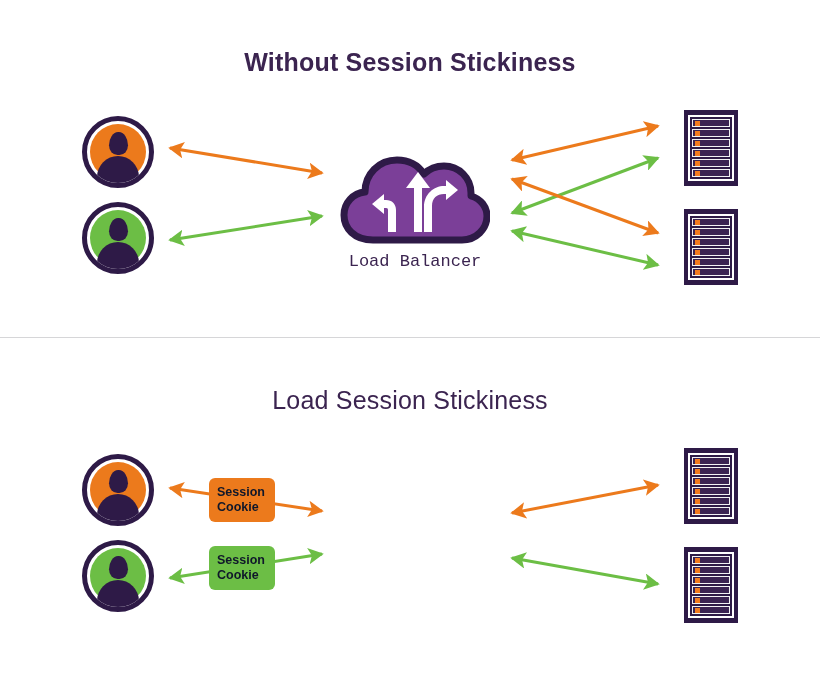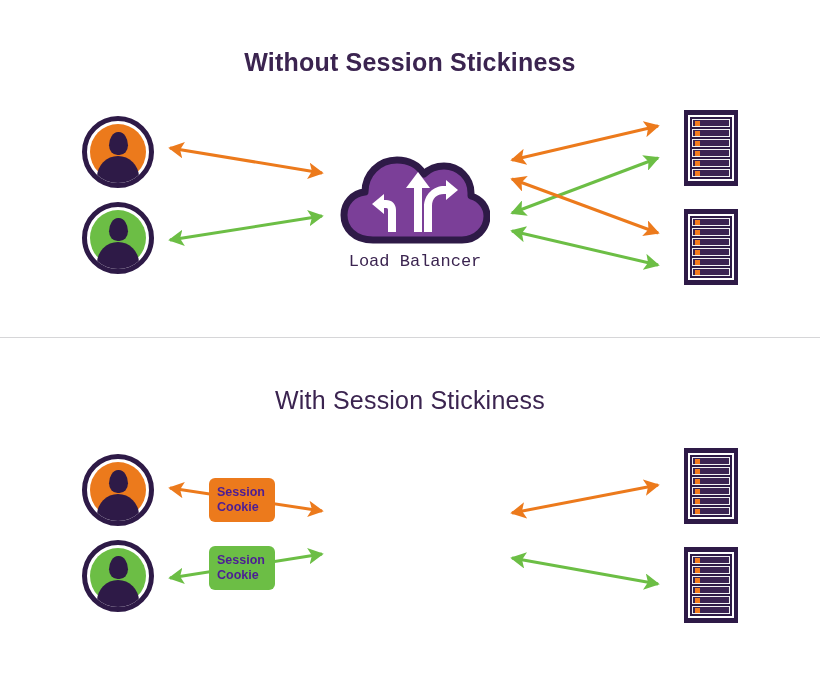--- a/index.html
+++ b/index.html
@@ -142,21 +142,21 @@
     height: 5px;
     background: #f47b20;
   }
 
   
   .cookie {
     position: absolute;
     width: 66px;
     height: 44px;
     border-radius: 6px;
-    color: #4c1d95;
+    color: #0f172a;
     font-size: 12.5px;
     font-weight: bold;
     line-height: 15px;
     display: flex;
     flex-direction: column;
     align-items: flex-start;
     justify-content: center;
     padding-left: 8px;
     box-sizing: border-box;
     z-index: 5;
@@ -277,21 +277,21 @@
     <line x1="512" y1="179" x2="658" y2="233" stroke="#ec7a1c" stroke-width="3" marker-start="url(#otail-t)" marker-end="url(#ohead-t)"></line>
 
     <line x1="512" y1="231" x2="658" y2="265" stroke="#6cbe45" stroke-width="3" marker-start="url(#gtail-t)" marker-end="url(#ghead-t)"></line>
   </svg>
 </div>
 
 <div class="divider"></div>
 
 <div class="panel" id="panel-bot">
 
-  <div class="panel-title" id="title-bot" style="top:48px;">With Session Stickiness</div>
+  <div class="panel-title" id="title-bot" style="top:48px;">Load Session Stickiness</div>
 
   <div class="avatar" style="left:82px; top:116px;">
     <div class="disc orange"></div>
     <div class="head"></div>
     <div class="notch"></div>
     <div class="body"></div>
   </div>
   <div class="avatar" style="left:82px; top:202px;">
     <div class="disc green"></div>
     <div class="head"></div>

